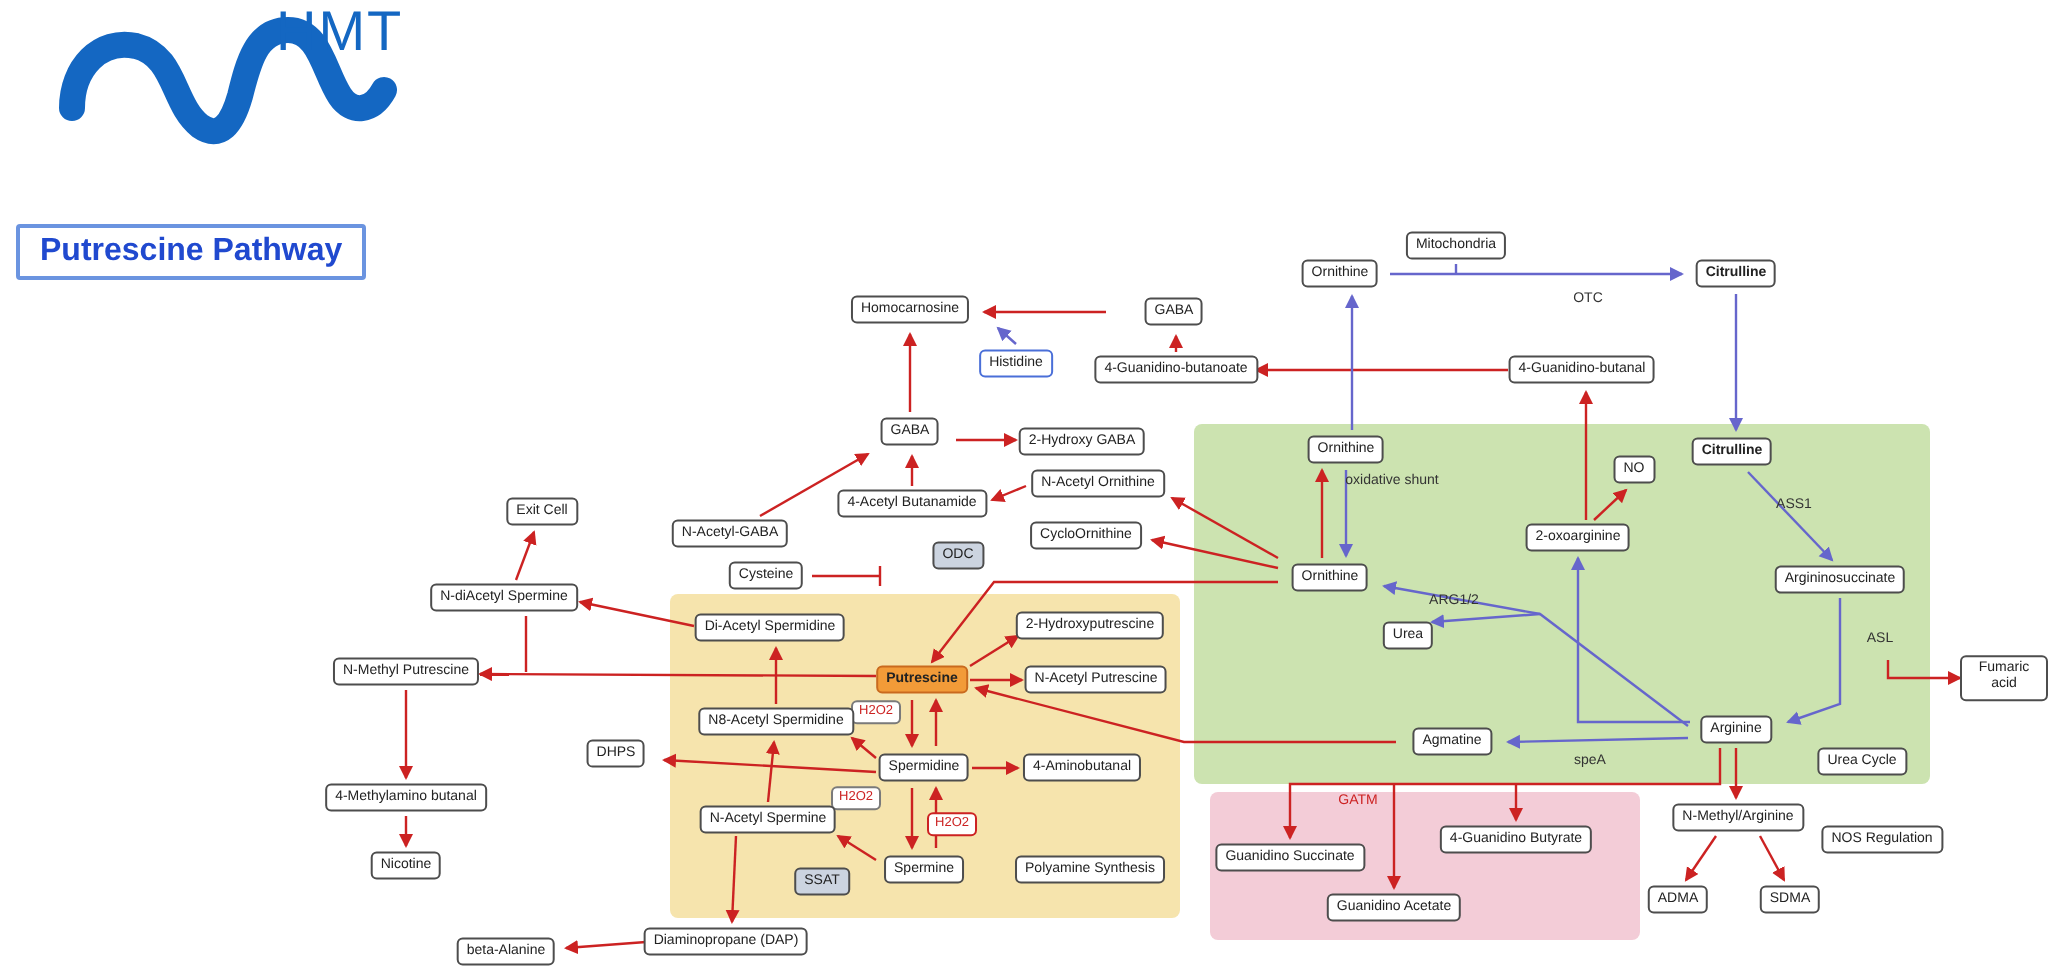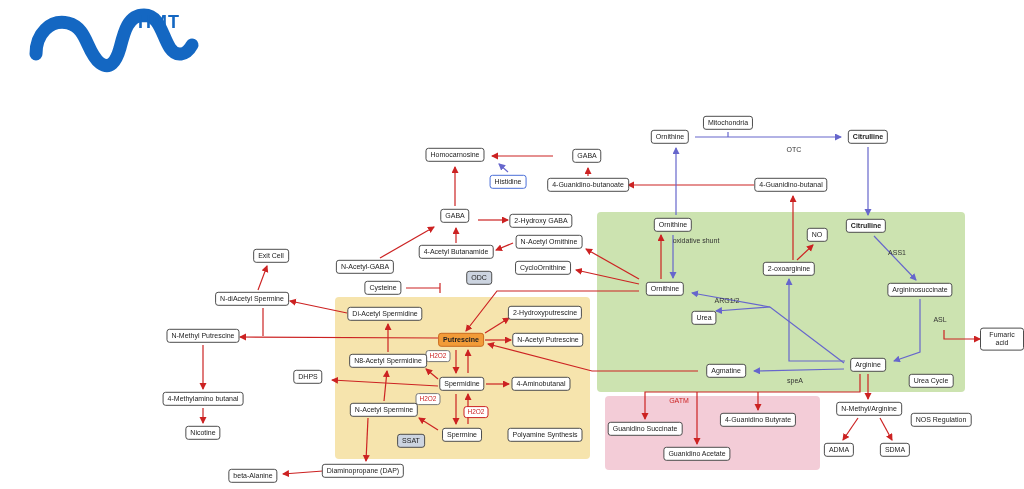--- a/index.html
+++ b/index.html
@@ -2,21 +2,21 @@
 <html style="--brand-blue: #1467c2; --title-blue: #2049cf; --title-border: #6b94e0; --edge-red: #cc2222; --edge-blue: #6666cc; --node-orange: #f29b38; --node-orange-border: #c96a1e; --node-gray: #ccd4e0;"><head>
 <meta charset="utf-8">
 <style>
   html,body{margin:0;padding:0;background:#fff;font-family:"Liberation Sans",sans-serif;}
   .stage{position:relative;width:1024px;height:489px;background:#fff;overflow:hidden;}
 
   
   .logo{position:absolute;left:14px;top:0;width:210px;height:90px;}
   .logo svg{position:absolute;left:0;top:0;}
   .wave{fill:none;stroke:var(--brand-blue);stroke-width:13;stroke-linecap:round;stroke-linejoin:round;}
-  .logo-text{position:absolute;left:124px;top:12px;font-size:18px;font-weight:bold;color:var(--brand-blue);letter-spacing:1px;}
+  .logo-text{position:absolute;left:124px;top:0;font-size:28px;font-weight:normal;color:var(--brand-blue);letter-spacing:1px;}
 
   
   .title-box{position:absolute;left:8px;top:112px;border:2px solid var(--title-border);border-radius:2px;
     padding:3px 10px;font-size:16px;font-weight:bold;color:var(--title-blue);background:#fff;}
 
   
   #regions,#nodes{position:absolute;left:0;top:0;width:100%;height:100%;}
   #edge-layer{position:absolute;left:0;top:0;}
   .region{position:absolute;border-radius:4px;}
 
@@ -41,20 +41,21 @@
 
 <div class="stage">
 
   <div class="logo">
     <svg width="210" height="90" viewBox="0 0 210 90">
       <path class="wave" d="M 22 54 C 22 34, 36 19, 54 23 C 74 28, 72 52, 86 63 C 96 70, 102 62, 106 48 C 110 32, 114 15, 130 15 C 146 15, 148 36, 156 48 C 162 57, 172 56, 178 45"></path>
     </svg>
     <div class="logo-text">HMT</div>
   </div>
 
+  <div class="title-box">Putrescine Pathway</div>
 
   <div id="regions">
       <div class="region" style="left: 335px; top: 297px; width: 255px; height: 162px; background: rgb(246, 228, 173);"></div>
       <div class="region" style="left: 597px; top: 212px; width: 368px; height: 180px; background: rgb(204, 227, 176);"></div>
       <div class="region" style="left: 605px; top: 396px; width: 215px; height: 74px; background: rgb(243, 204, 215);"></div>
     </div>
 
   <svg id="edge-layer" width="1024" height="489">
     <defs>
       <marker id="arrow-red" markerUnits="userSpaceOnUse" markerWidth="8" markerHeight="8" refX="6" refY="3.5" orient="auto">

